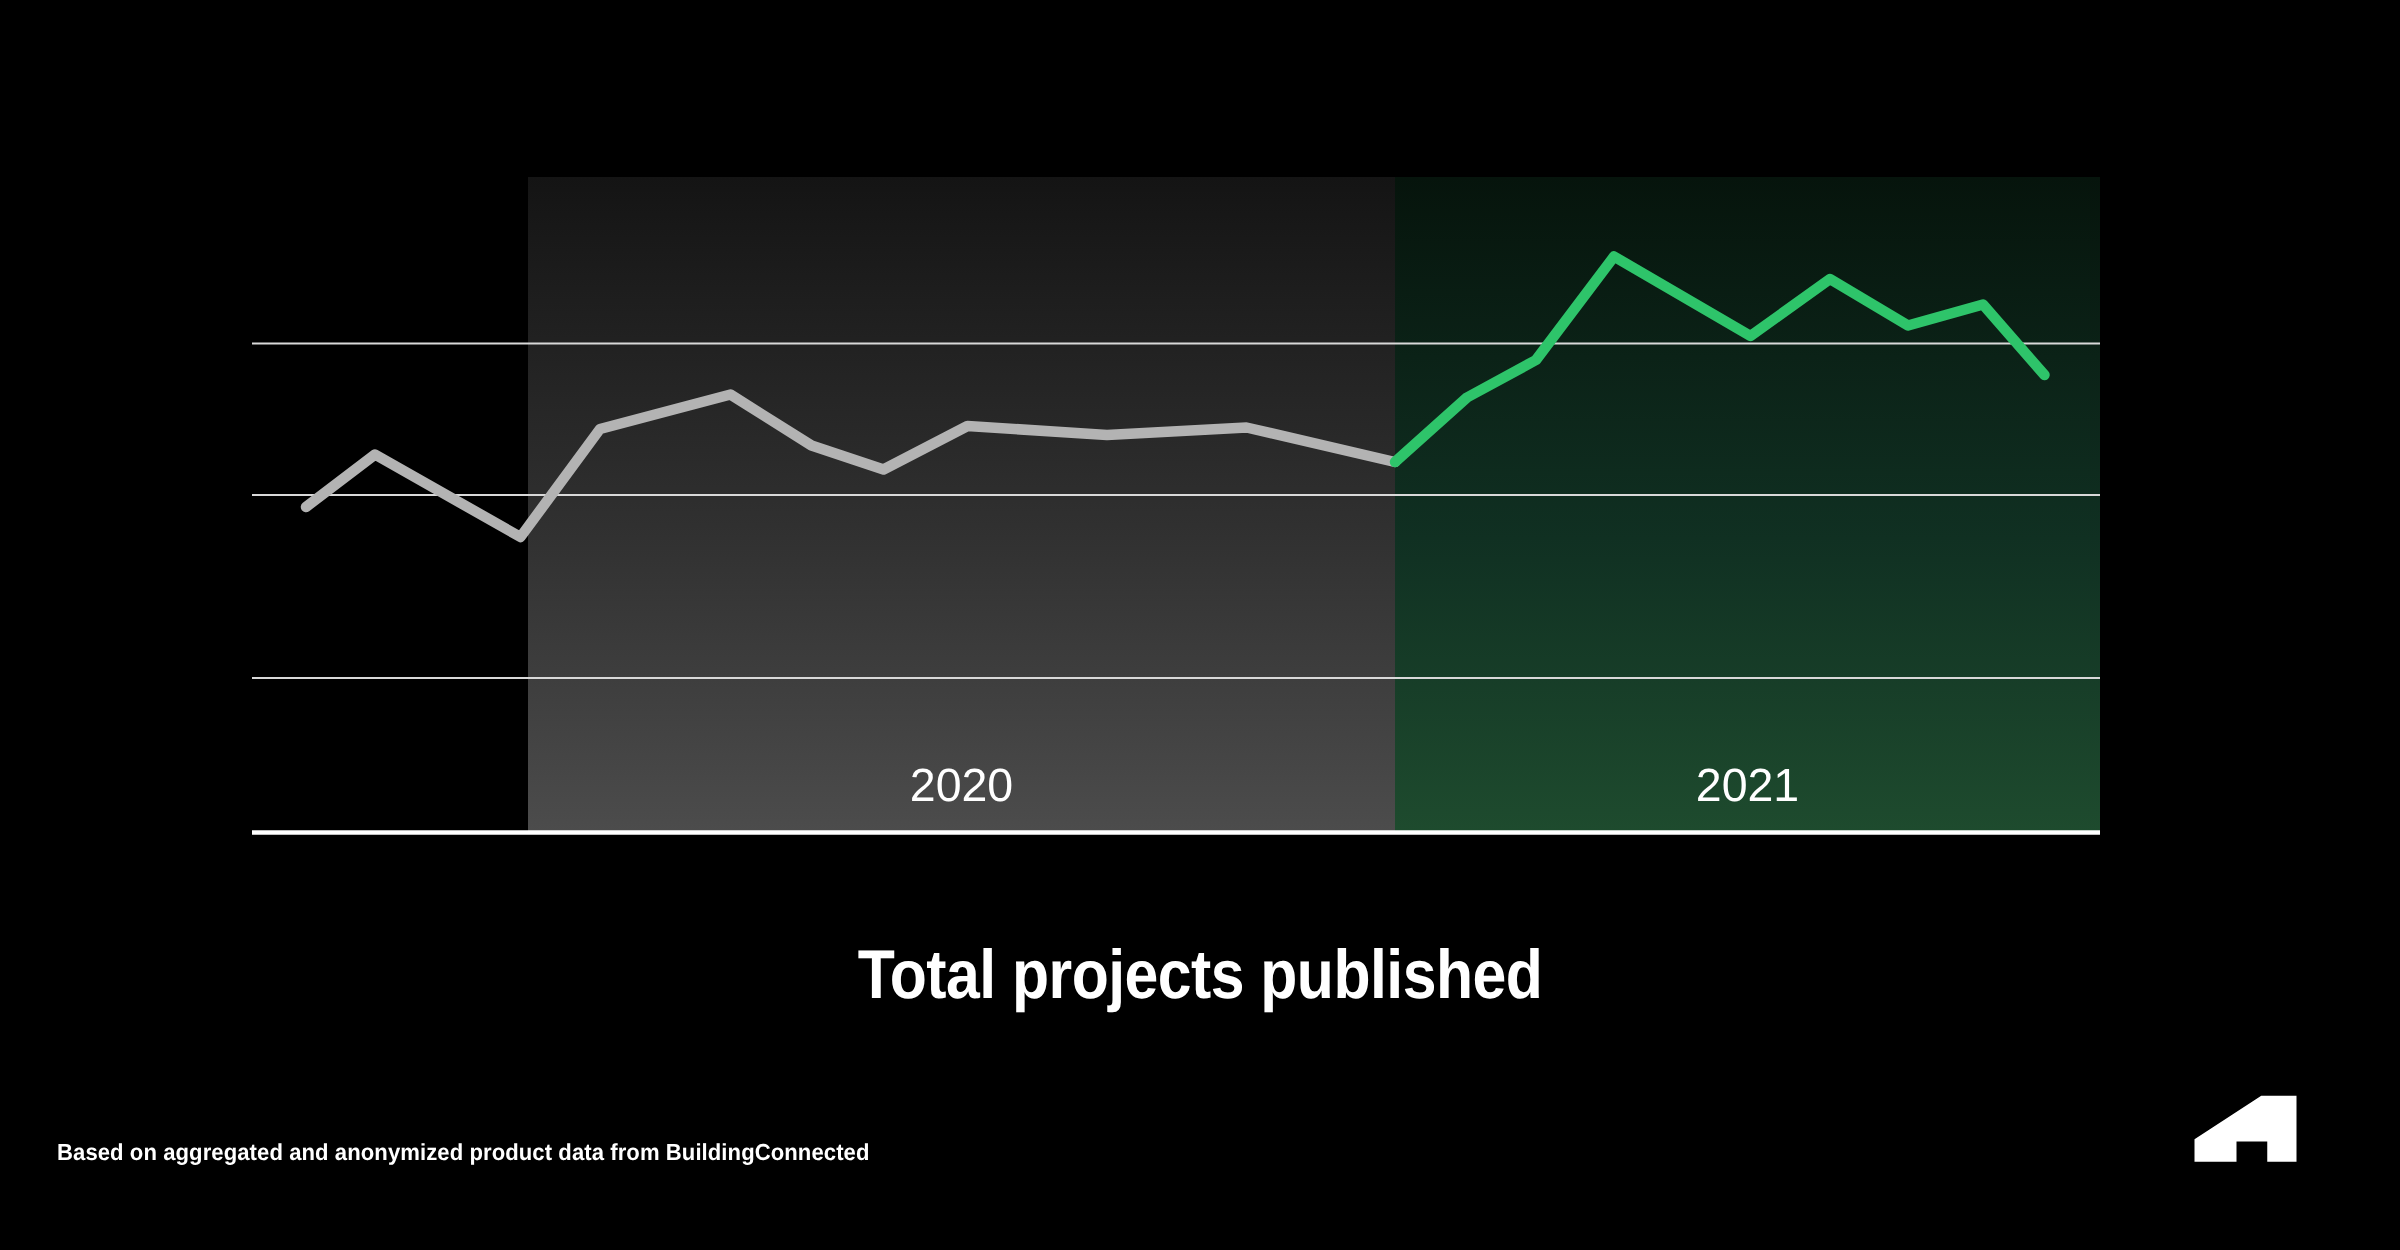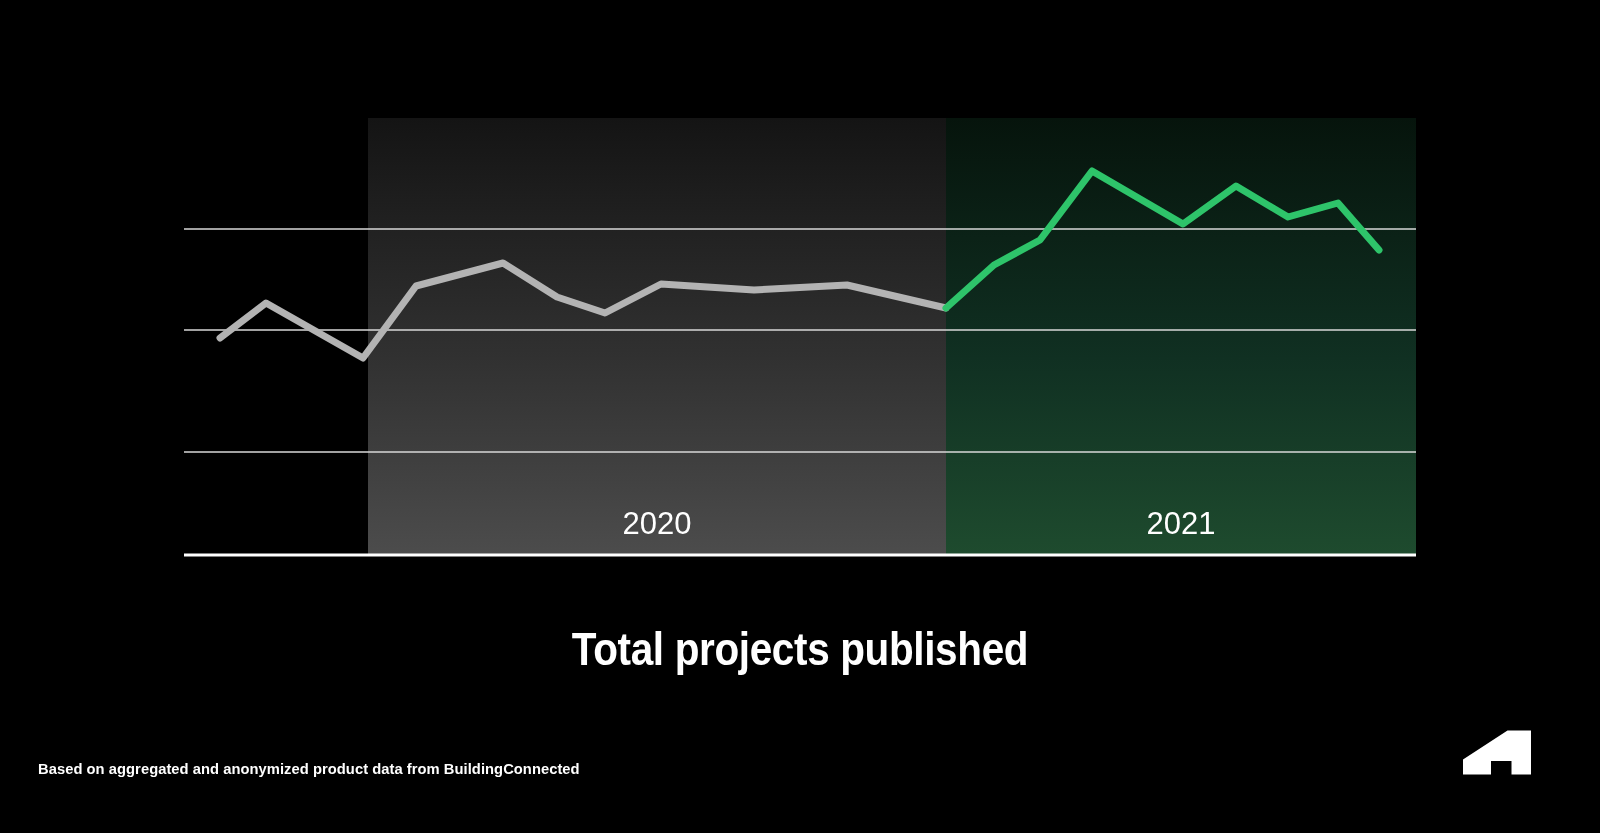--- a/index.html
+++ b/index.html
@@ -19,21 +19,21 @@
 
   #slide {
     position: absolute;
     inset: 0;
     background: #000000;
   }
 
   
   #chart-area {
     position: absolute;
-    left: 16px;
+    left: 0;
     top: 0;
     width: 1452px;
     height: 600px;
   }
 
   #chart-svg {
     position: absolute;
     left: 0;
     top: 0;
     display: block;

